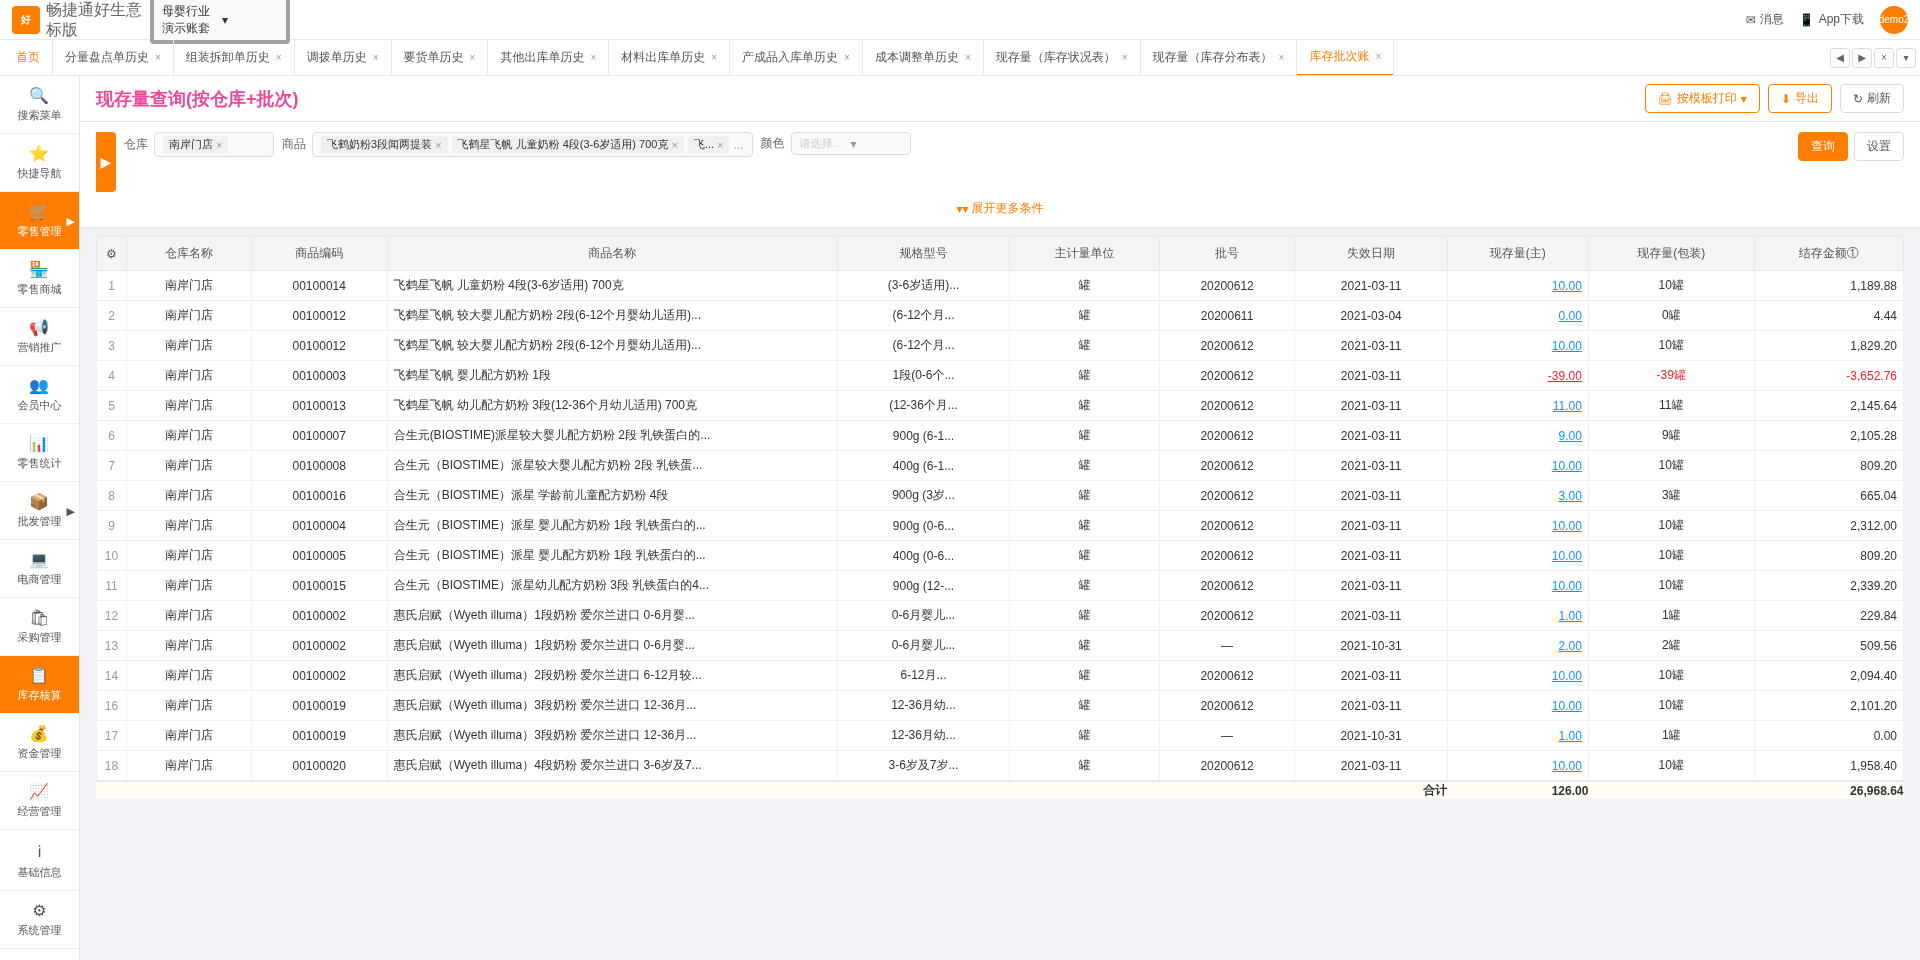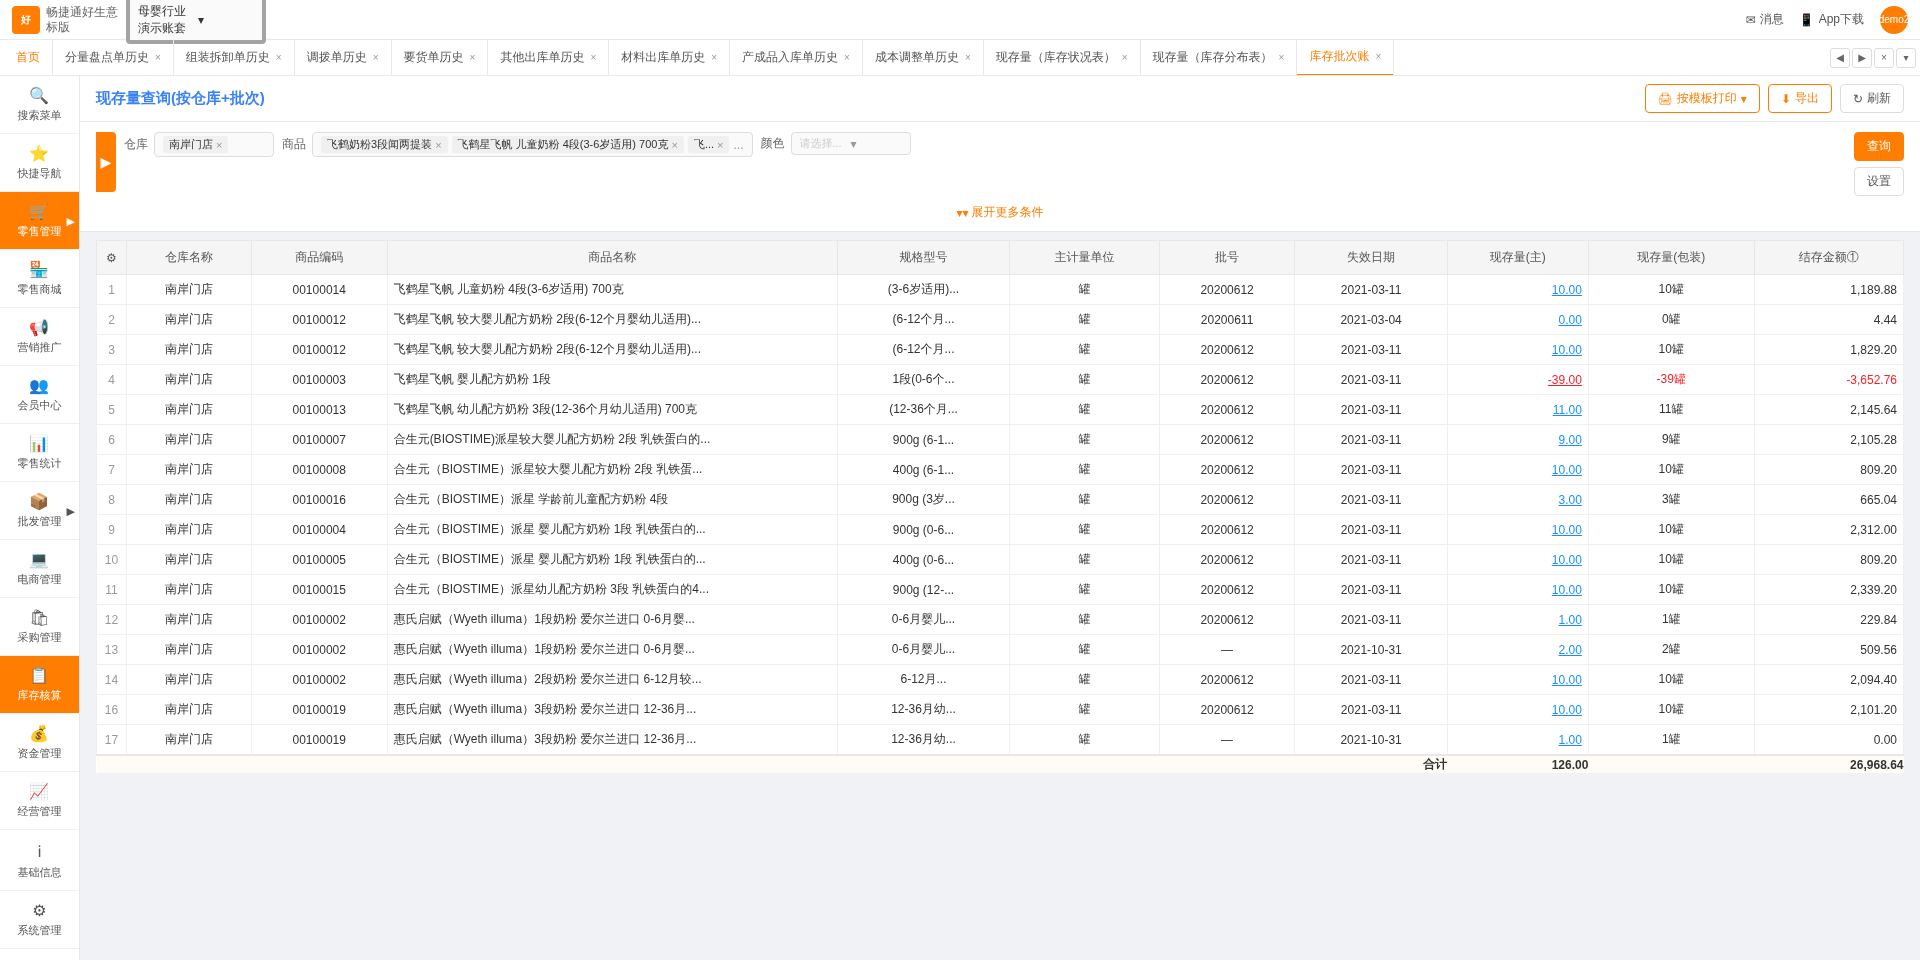--- a/index.html
+++ b/index.html
@@ -21,21 +21,21 @@
       gap: 6px;
       min-width: 80px;
     }
     .logo-icon {
       width: 28px; height: 28px;
       background: #ff7d00;
       border-radius: 4px;
       display: flex; align-items: center; justify-content: center;
       color: white; font-size: 10px; font-weight: bold;
     }
-    .logo-text { font-size: 12px; color: #666; line-height: 1.2; }
+    .logo-text { font-size: 16px; color: #666; line-height: 1.2; }
 
     .warehouse-selector {
       display: flex; align-items: center; gap: 4px;
       border: 4px solid #a3a3a3; border-radius: 4px;
       padding: 3px 8px; cursor: pointer; background: #fafafa;
       min-width: 140px;
     }
     .warehouse-selector span { font-size: 12px; color: #333; flex: 1; }
 
     .top-right {
@@ -108,21 +108,21 @@
 
     
     .page-header {
       background: #fff;
       padding: 8px 16px 0;
       border-bottom: 1px solid #e8e8e8;
       display: flex;
       align-items: center;
       justify-content: space-between;
     }
-    .page-title { font-size: 15px; font-weight: 600; color: #3b82f6; padding-bottom: 8px; }
+    .page-title { font-size: 18px; font-weight: 600; color: #ec4899; padding-bottom: 8px; }
     .page-actions { display: flex; gap: 8px; align-items: center; padding-bottom: 8px; }
     .btn { padding: 5px 12px; border-radius: 4px; font-size: 12px; cursor: pointer; border: 1px solid #ddd; background: #fff; color: #555; display: flex; align-items: center; gap: 4px; }
     .btn-primary { background: #ff7d00; color: white; border-color: #ff7d00; }
     .btn-outline { border-color: #ff7d00; color: #ff7d00; }
 
     
     .filter-area {
       background: #fff;
       padding: 10px 16px;
       border-bottom: 1px solid #e8e8e8;
@@ -400,21 +400,21 @@
         </div>
 
         <div class="filter-group">
           <div class="filter-label">颜色</div>
           <div class="color-filter" style="min-width:120px;">
             <span style="color:#ccc;font-size:11px;">请选择...</span>
             <span style="margin-left:auto;">▾</span>
           </div>
         </div>
 
-        <div style="margin-left:auto;display:flex;gap:6px;align-items:center;flex-direction:column;">
+        <div style="margin-left:auto;display:flex;gap:6px;align-items:center;">
           <button class="btn btn-primary">查询</button>
           <button class="btn">设置</button>
         </div>
       </div>
 
       <div style="margin-top:8px;display:flex;justify-content:center;">
         <div class="expand-more">
           <span>▾▾</span>
           <span>展开更多条件</span>
         </div>
@@ -640,20 +640,33 @@
     <td>00100019</td>
     <td class="td-left" style="max-width:220px;overflow:hidden;text-overflow:ellipsis;" title="惠氏启赋（Wyeth illuma）3段奶粉 爱尔兰进口 12-36月...">惠氏启赋（Wyeth illuma）3段奶粉 爱尔兰进口 12-36月...</td>
     <td>12-36月幼...</td>
     <td>罐</td>
     <td>—</td>
     <td>2021-10-31</td>
     <td class="td-right" style="color:#1890ff;text-decoration:underline;cursor:pointer;">1.00</td>
     <td style="color:#333;">1罐</td>
     <td class="td-right" style="color:#333;">0.00</td>
   </tr>
+            <tr>
+    <td style="color:#999;">18</td>
+    <td>南岸门店</td>
+    <td>00100020</td>
+    <td class="td-left" style="max-width:220px;overflow:hidden;text-overflow:ellipsis;" title="惠氏启赋（Wyeth illuma）4段奶粉 爱尔兰进口 3-6岁及7...">惠氏启赋（Wyeth illuma）4段奶粉 爱尔兰进口 3-6岁及7...</td>
+    <td>3-6岁及7岁...</td>
+    <td>罐</td>
+    <td>20200612</td>
+    <td>2021-03-11</td>
+    <td class="td-right" style="color:#1890ff;text-decoration:underline;cursor:pointer;">10.00</td>
+    <td style="color:#333;">10罐</td>
+    <td class="td-right" style="color:#333;">1,958.40</td>
+  </tr>
           </tbody>
         <tfoot>
           <tr class="tfoot-row">
             <td colspan="8" class="td-right">合计</td>
             <td class="td-right">126.00</td>
             <td></td>
             <td class="td-right">26,968.64</td>
           </tr>
         </tfoot>
       </table>

